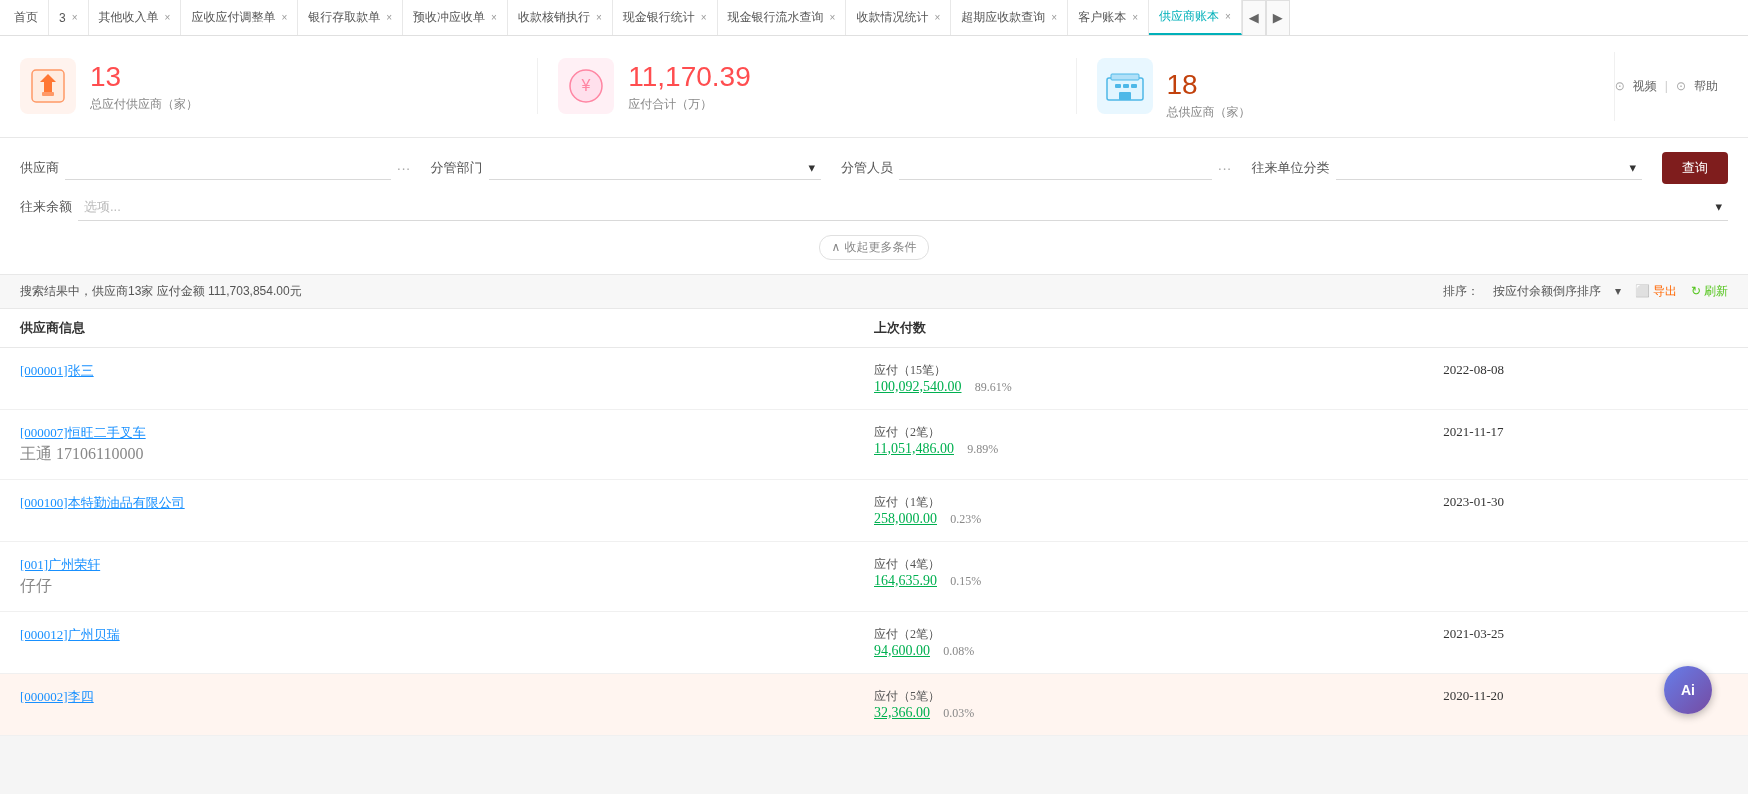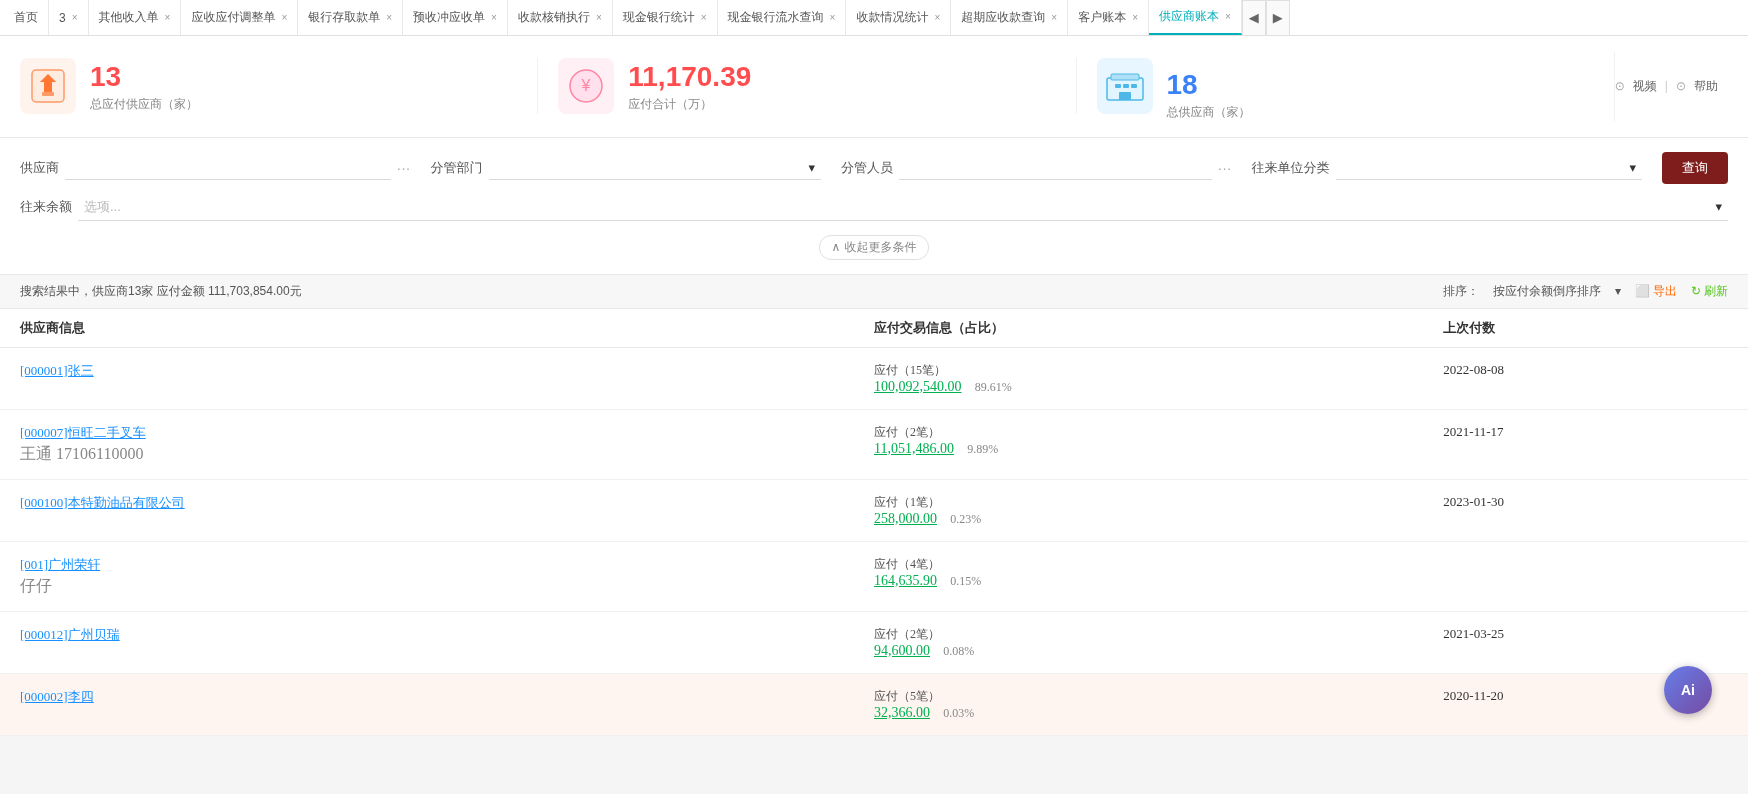--- a/index.html
+++ b/index.html
@@ -54,21 +54,21 @@
       height: 56px;
       display: flex;
       align-items: center;
       justify-content: center;
       border-radius: 8px;
       font-size: 28px;
     }
     .stat-icon.orange { background: #fff3ee; color: #ff7a45; }
     .stat-icon.pink { background: #fff0f5; color: #ff85a2; }
     .stat-icon.blue { background: #e8f7ff; color: #4db8e8; }
-    .stat-text .big-num { font-size: 28px; font-weight: bold; color: #ff4d4f; line-height: 1.2; }
+    .stat-text .big-num { font-size: 28px; font-weight: normal; color: #ff4d4f; line-height: 1.2; }
     .stat-text .label { font-size: 12px; color: #888; margin-top: 2px; }
     .top-right-links {
       display: flex;
       align-items: center;
       gap: 8px;
       font-size: 12px;
       color: #666;
       margin-left: auto;
       padding-right: 10px;
     }
@@ -309,21 +309,21 @@
       <svg width="44" height="44" viewBox="0 0 44 44">
         <rect x="4" y="14" width="36" height="22" rx="2" fill="#e0f5ff" stroke="#4db8e8" stroke-width="1.5"></rect>
         <rect x="8" y="10" width="28" height="6" rx="1" fill="#b0e0f8" stroke="#4db8e8" stroke-width="1"></rect>
         <rect x="12" y="20" width="6" height="4" fill="#4db8e8" rx="1"></rect>
         <rect x="20" y="20" width="6" height="4" fill="#4db8e8" rx="1"></rect>
         <rect x="28" y="20" width="6" height="4" fill="#4db8e8" rx="1"></rect>
         <rect x="16" y="28" width="12" height="8" fill="#4db8e8" rx="1"></rect>
       </svg>
     </div>
     <div class="stat-text">
-      <div class="big-num" style="color:#3b82f6;margin-top:16px;">18</div>
+      <div class="big-num" style="color:#c2410c;margin-top:16px;">18</div>
       <div class="label">总供应商（家）</div>
     </div>
   </div>
   <div class="top-right-links">
     <span style="color:#aaa;">⊙</span>
     <a>视频</a>
     <span class="separator">|</span>
     <span style="color:#aaa;">⊙</span>
     <a>帮助</a>
   </div>
@@ -387,21 +387,20 @@
     <span class="action-btn refresh">
       <span>↻</span>
       <span>刷新</span>
     </span>
   </div>
 </div>
 
 <div class="data-table">
   <div class="table-header">
     <span>供应商信息</span>
-    <span>应付交易信息（占比）</span>
     <span>上次付数</span>
   </div>
 
   <div class="table-row">
     <div>
       <div class="supplier-link">
         <span>[000001]张三</span>
       </div>
     </div>
     <div>

